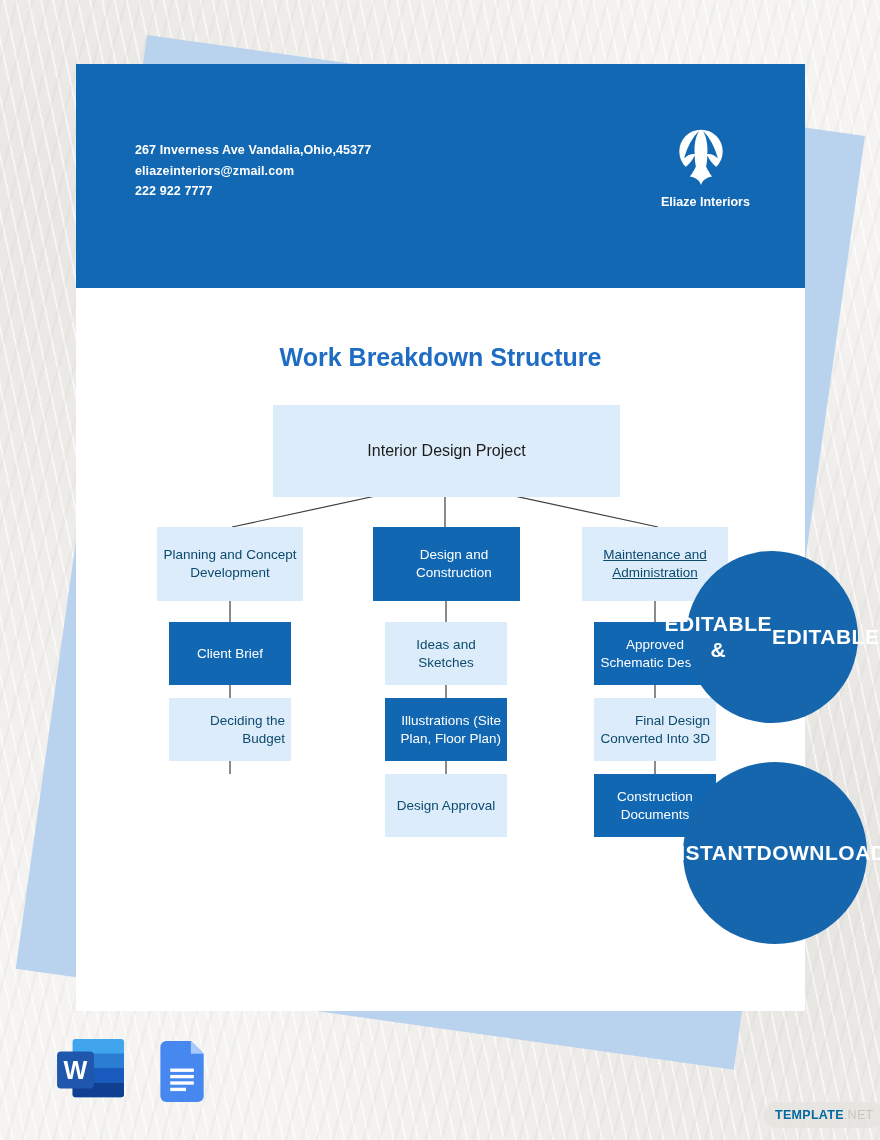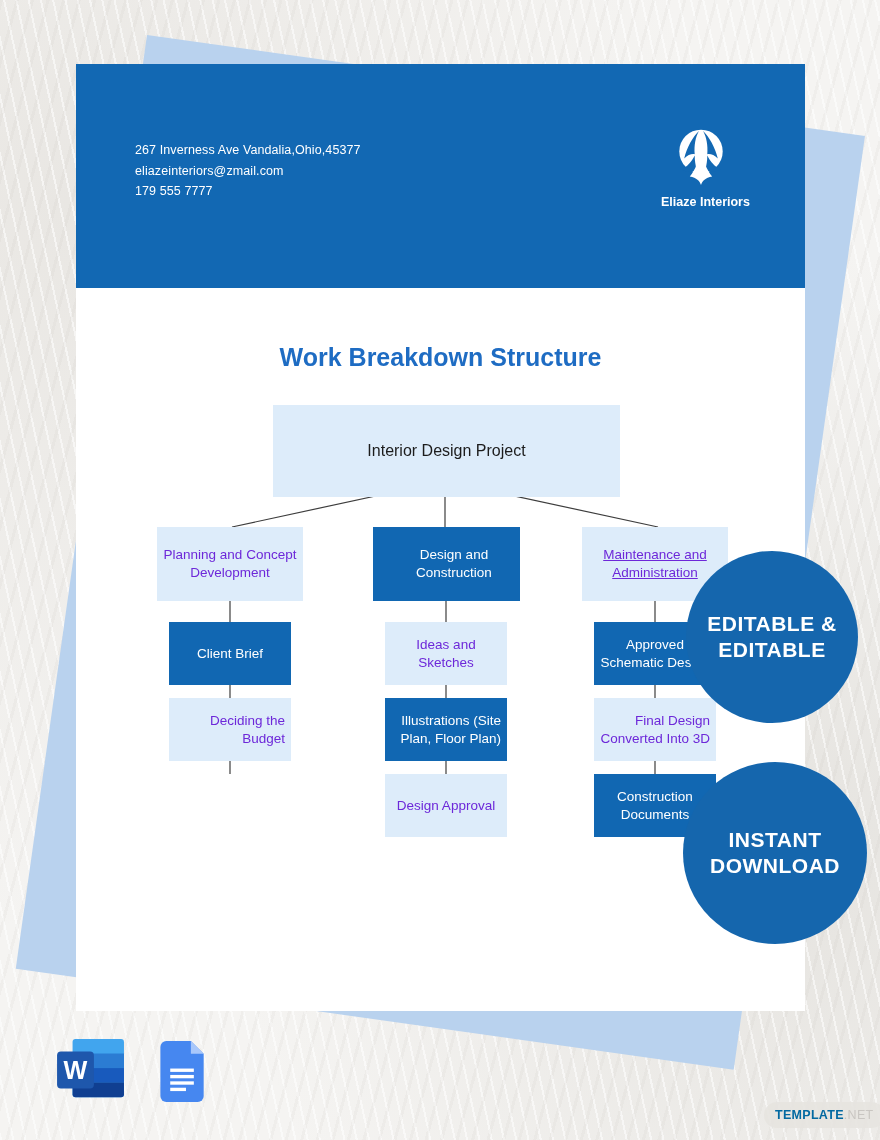--- a/index.html
+++ b/index.html
@@ -17,44 +17,44 @@
       radial-gradient(ellipse at 90% 75%, rgba(200,196,188,0.35), rgba(0,0,0,0) 50%);
   }
   .sheet{
     position:absolute;left:147px;top:35px;width:725px;height:943px;
     background:#b9d2ee;transform:rotate(8deg);transform-origin:0 0;
   }
   .doc{
     position:absolute;left:76px;top:64px;width:729px;height:947px;background:#ffffff;
   }
   .doc-header{position:absolute;left:0;top:0;width:729px;height:224px;background:#1268b3;}
-  .contact{position:absolute;left:59px;top:76px;color:#ffffff;font-weight:normal;font-size:12.5px;line-height:20.5px;letter-spacing:0.1px;}
+  .contact{position:absolute;left:59px;top:76px;color:#ffffff;font-weight:bold;font-size:12.5px;line-height:20.5px;letter-spacing:0.1px;}
   .logo-wrap{position:absolute;left:585px;top:57px;width:80px;text-align:center;color:#ffffff;}
   .logo-svg{width:70px;height:72px;display:block;margin:0 auto;}
   .logo-label{font-size:12.5px;font-weight:bold;margin-top:2px;white-space:nowrap;}
   .doc-title{position:absolute;left:0;top:279px;width:729px;text-align:center;color:#1e6cc3;font-size:25px;font-weight:bold;}
   .connectors{position:absolute;left:0;top:0;}
   .node{
     position:absolute;display:flex;align-items:center;justify-content:center;
     text-align:center;font-size:13.5px;line-height:1.3;padding:4px 6px;box-sizing:border-box;
   }
-  .node.light{background:#ddecfa;color:#6d28d9;}
+  .node.light{background:#ddecfa;color:#0c4a6e;}
   .node.dark{background:#1167b2;color:#ffffff;}
   .root-box{
     position:absolute;left:197px;top:341px;width:347px;height:92px;background:#ddecfa;
     display:flex;align-items:center;justify-content:center;font-size:16px;color:#1c1c1c;
   }
   .col-h{width:146px;height:74px;top:463px;}
   .c0h{left:81px;} .c1h{left:297px;width:147px;padding-left:21px;} .c2h{left:506px;text-decoration:underline;}
   .child{width:122px;height:63px;}
   .c0{left:93px;} .c1{left:309px;} .c2{left:518px;}
   .r0{top:558px;} .r1{top:634px;text-align:right;} .r2{top:710px;}
   .badge{
     position:absolute;border-radius:50%;background:#1566ad;color:#ffffff;
-    display:flex;flex-direction:column;align-items:center;justify-content:center;
+    display:flex;flex-direction:row;align-items:center;justify-content:center;
     font-weight:bold;font-size:21px;line-height:26px;letter-spacing:0.5px;text-align:center;
   }
   .badge-editable{left:686px;top:551px;width:172px;height:172px;}
   .badge-instant{left:683px;top:762px;width:184px;height:182px;}
   .icon-word{position:absolute;left:56px;top:1038px;width:70px;height:64px;}
   .icon-gdocs{position:absolute;left:160px;top:1041px;width:48px;height:61px;}
   .watermark{
     position:absolute;left:764px;top:1102px;height:26px;padding:0 11px;border-radius:13px;
     background:rgba(230,228,224,0.92);display:flex;align-items:center;font-size:12.5px;letter-spacing:0.3px;
   }
@@ -67,21 +67,21 @@
 <div class="stage">
   <div class="texture"></div>
   <div class="sheet"></div>
 
   <div class="doc">
 
     <div class="doc-header">
       <div class="contact">
         <div>267 Inverness Ave Vandalia,Ohio,45377</div>
         <div>eliazeinteriors@zmail.com</div>
-        <div>179 555 7777</div>
+        <div>222 922 7777</div>
       </div>
       <div class="logo-wrap">
         <svg class="logo-svg" viewBox="0 0 100 100">
           <circle cx="50" cy="42" r="31" fill="#ffffff"></circle>
           <path d="M47,13 C38,22 30,36 26,52 C31,47 37,45 41,46 C40,34 42,22 47,13 Z" fill="#1268b3"></path>
           <path d="M53,13 C62,22 70,36 74,52 C69,47 63,45 59,46 C60,34 58,22 53,13 Z" fill="#1268b3"></path>
           <path d="M41,48 C36,58 30,64 22,68 C30,72 38,72 44,69 C42,62 41,55 41,48 Z" fill="#1268b3"></path>
           <path d="M59,48 C64,58 70,64 78,68 C70,72 62,72 56,69 C58,62 59,55 59,48 Z" fill="#1268b3"></path>
           <path d="M50,40 C47,56 42,68 34,78 C44,80 48,84 50,90 C52,84 56,80 66,78 C58,68 53,56 50,40 Z" fill="#ffffff"></path>
         </svg>

